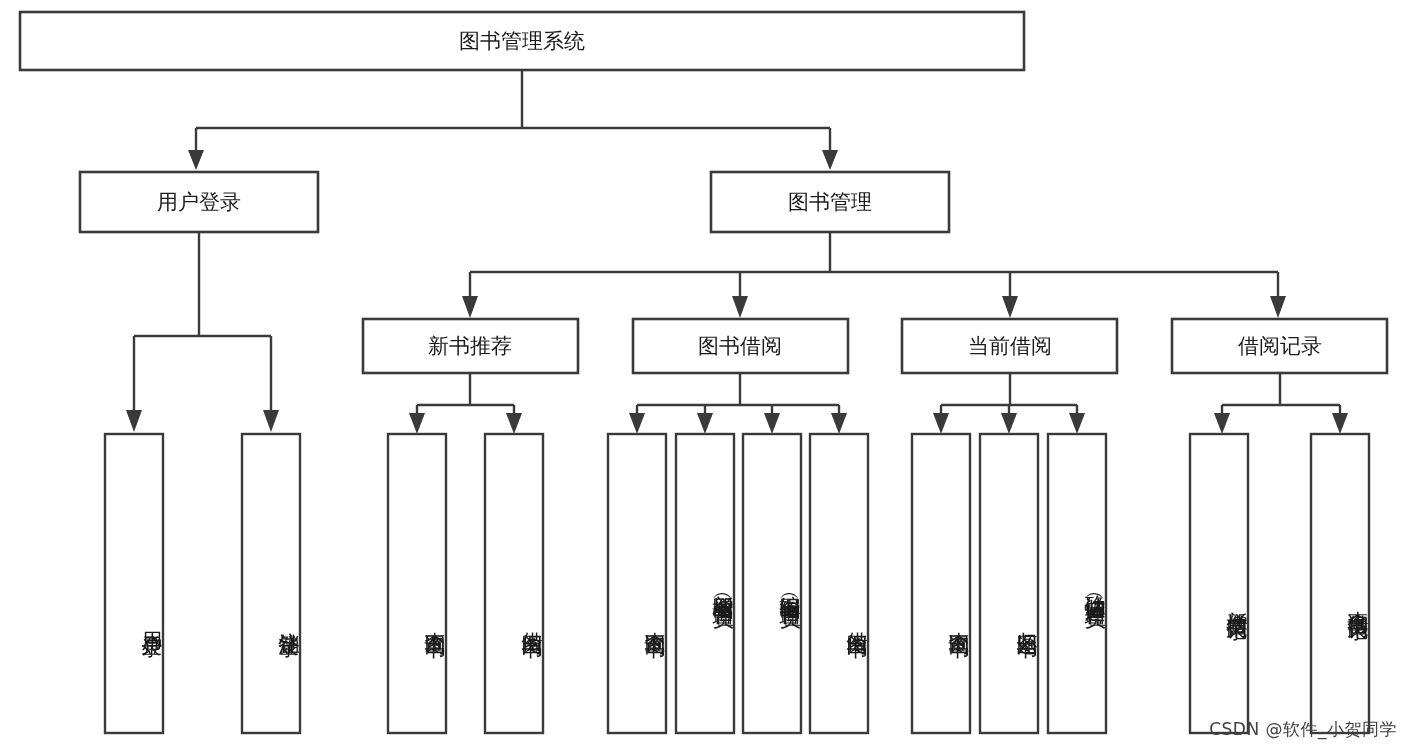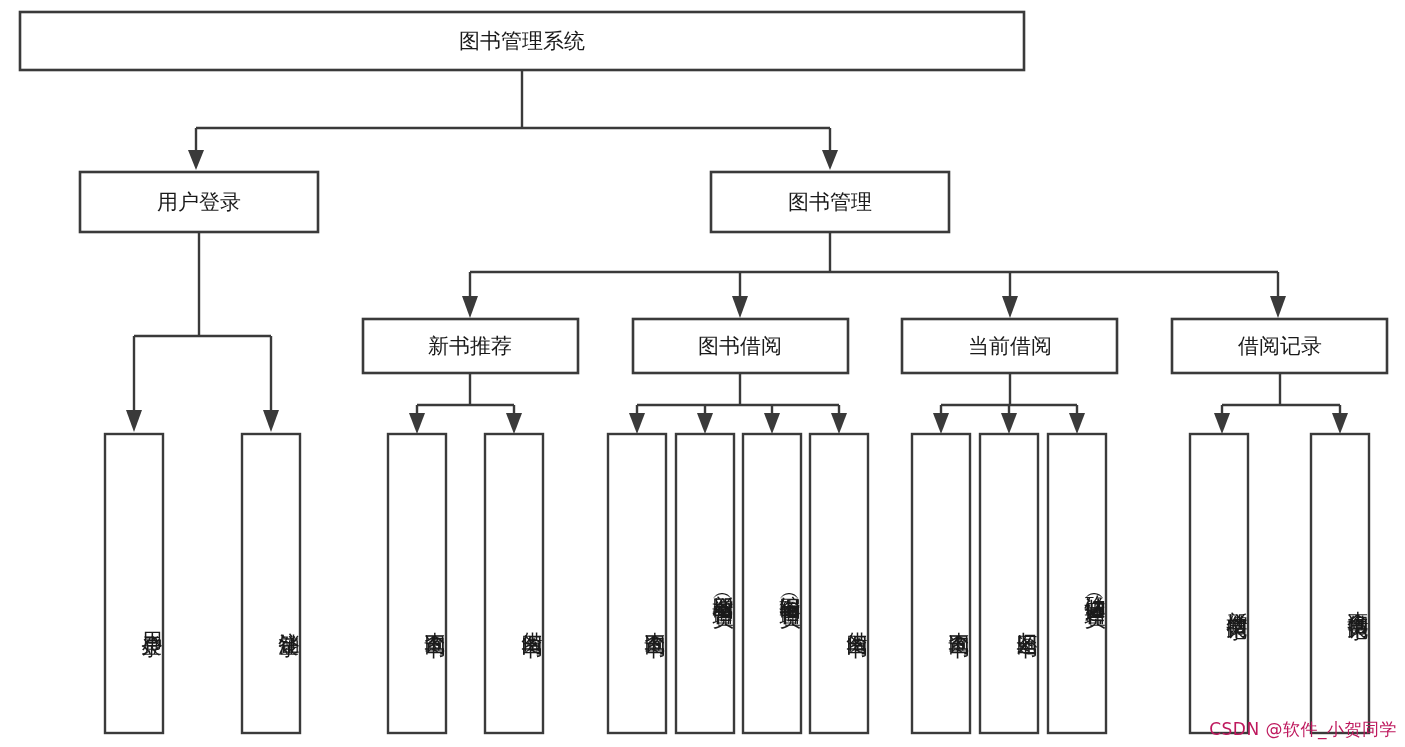--- a/index.html
+++ b/index.html
@@ -69,21 +69,21 @@
     justify-content: center;
     white-space: nowrap;
     pointer-events: none;
   }
   .watermark {
     position: absolute;
     right: 8px;
     bottom: 6px;
     font-family: "DejaVu Sans", "Liberation Sans", sans-serif;
     font-size: 17px;
-    color: #be185d;
+    color: #404040;
     letter-spacing: 0.5px;
     white-space: nowrap;
   }
 </style>
 </head>
 <body>
 
 <div id="diagram-root">
 
   <svg id="tree-svg" viewBox="0 0 1405 747" xmlns="http://www.w3.org/2000/svg">

